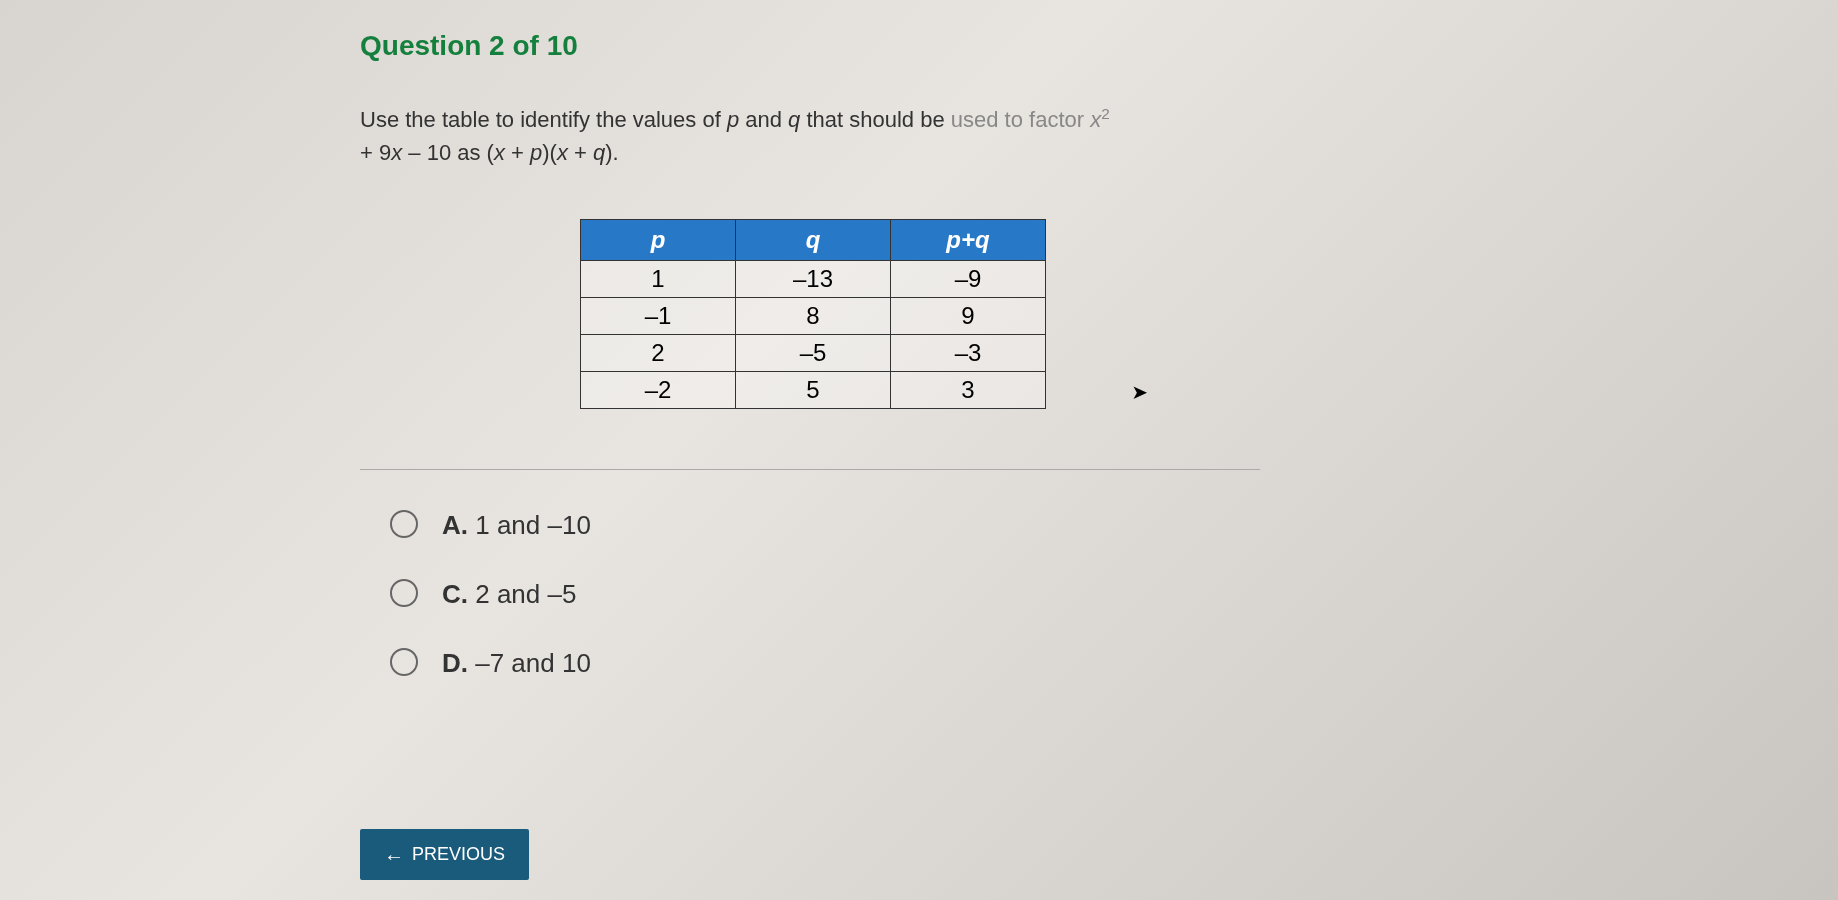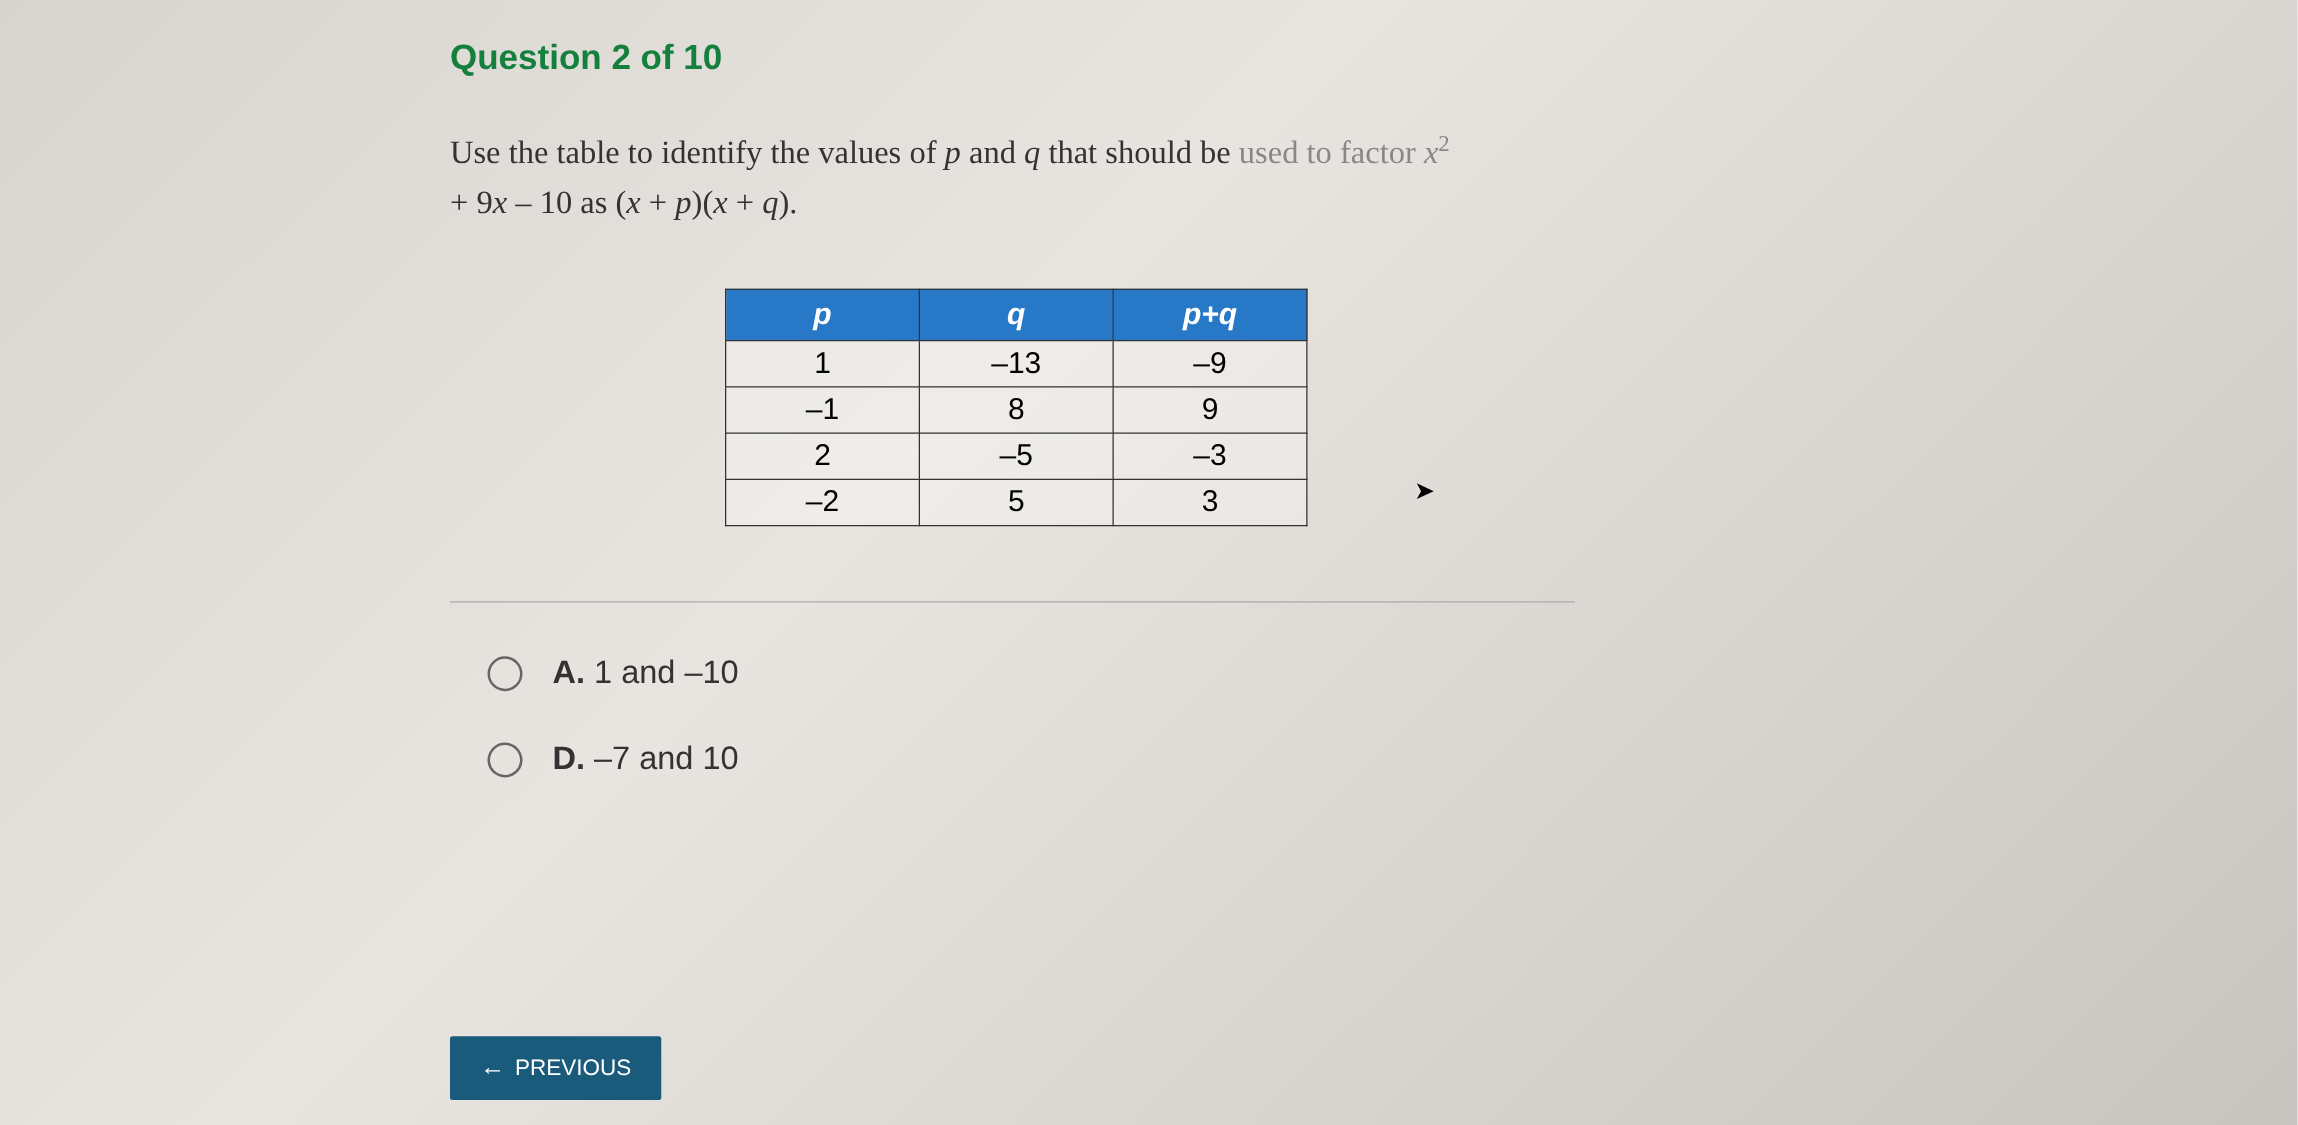--- a/index.html
+++ b/index.html
@@ -19,26 +19,25 @@
       padding: 30px 0 0 360px;
       width: 100%;
     }
     .question-header {
       font-size: 28px;
       font-weight: bold;
       color: #15803d;
       margin-bottom: 40px;
     }
     .question-text {
-      font-size: 26px;
+      font-size: 22px;
       color: #333;
       line-height: 1.5;
       margin-bottom: 50px;
       max-width: 900px;
-      font-family: Liberation Serif, serif;
     }
     .italic {
       font-style: italic;
     }
     .faded {
       color: #888;
     }
     .sup {
       font-size: 0.7em;
       vertical-align: super;
@@ -72,21 +71,21 @@
       border: none;
       border-top: 1px solid #aaa;
       margin: 0 0 40px 0;
       width: 900px;
     }
     .options {
       margin-left: 30px;
     }
     .option-row {
       display: flex;
-      align-items: flex-end;
+      align-items: flex-start;
       margin-bottom: 38px;
       cursor: pointer;
       margin-top: 22px;
     }
     .radio-circle {
       width: 28px;
       height: 28px;
       border: 2px solid #666;
       border-radius: 50%;
       margin-right: 24px;
@@ -173,20 +172,24 @@
 
   <hr class="divider">
 
   <div class="options">
     <div class="option-row">
       <div class="radio-circle"></div>
       <div class="option-label"><span class="option-letter">A.</span><span> 1 and –10</span></div>
     </div>
     <div class="option-row">
       <div class="radio-circle"></div>
+      <div class="option-label"><span class="option-letter">C.</span><span> 2 and –5</span></div>
+    </div>
+    <div class="option-row">
+      <div class="radio-circle"></div>
       <div class="option-label"><span class="option-letter">D.</span><span> –7 and 10</span></div>
     </div>
   </div>
 </div>
 
 <button class="previous-btn">
   <span class="arrow-left">←</span>
   <span>PREVIOUS</span>
 </button>
 

